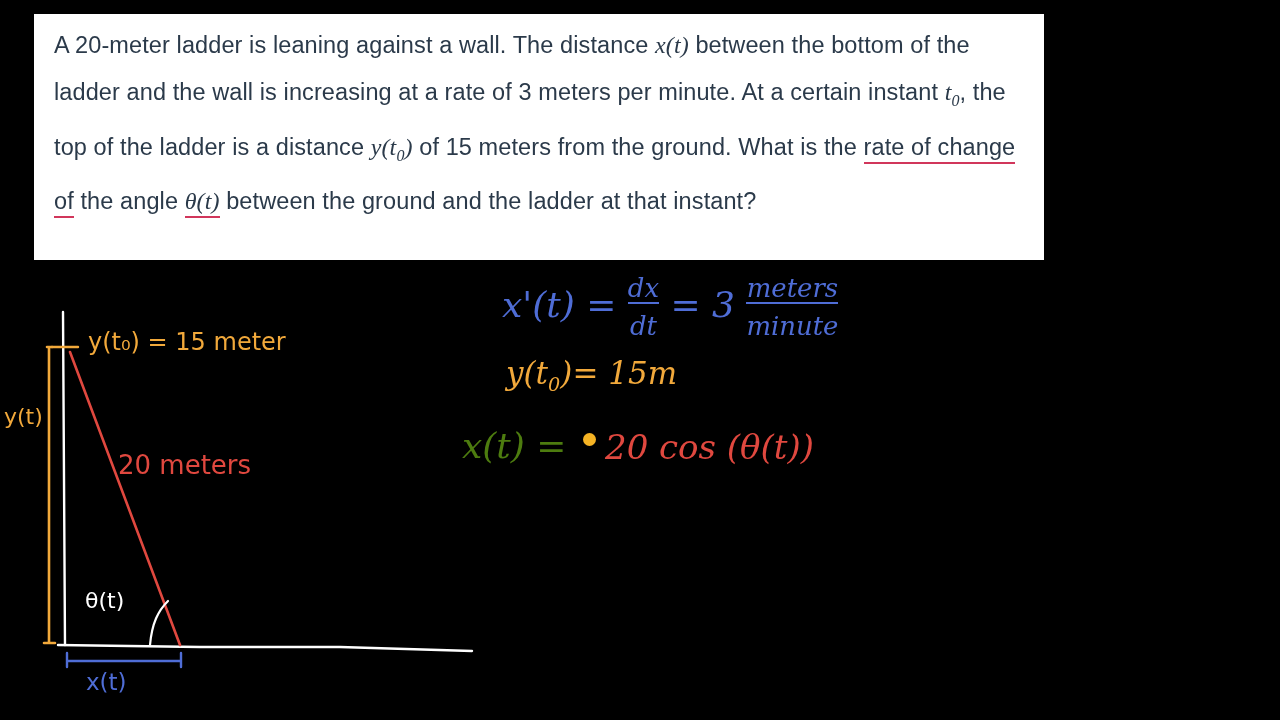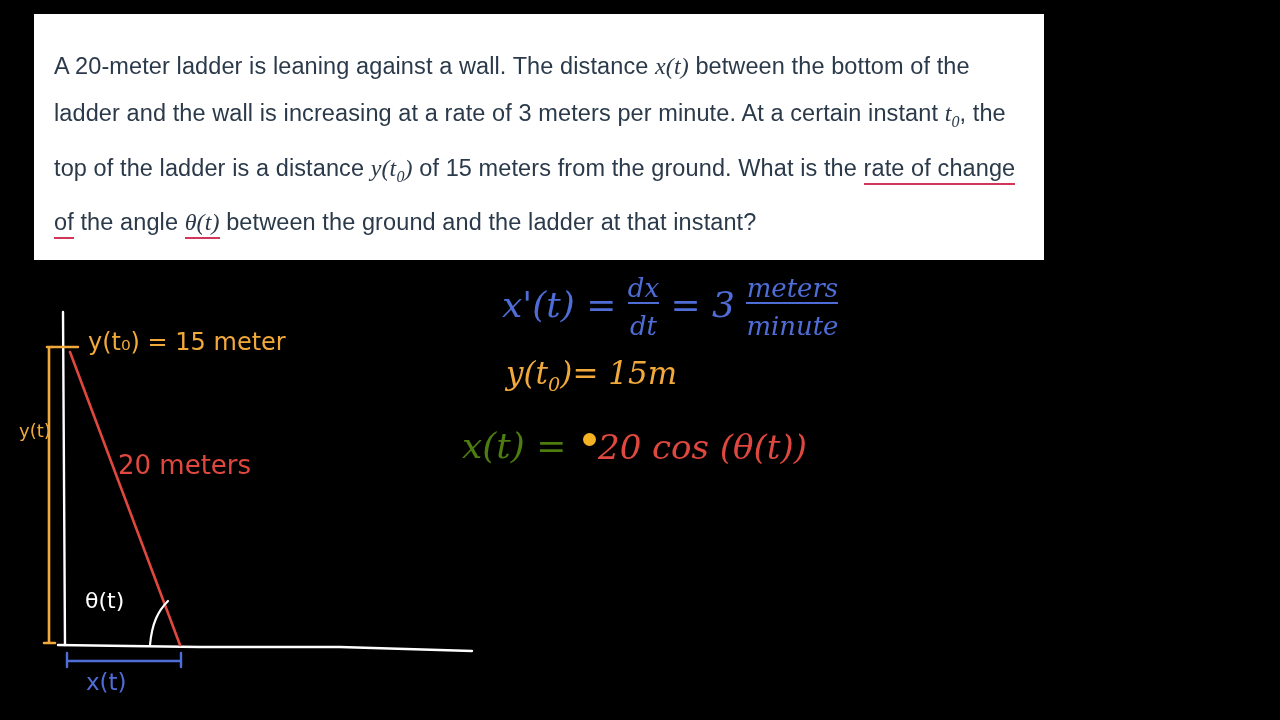--- a/index.html
+++ b/index.html
@@ -17,21 +17,21 @@
 
   
   #problem-card {
     position: absolute;
     left: 34px;
     top: 14px;
     width: 1010px;
     height: 246px;
     background: #ffffff;
     box-sizing: border-box;
-    padding: 29px 20px 0 20px;
+    padding: 8px 20px 0 20px;
   }
   #problem-text {
     color: #2b3a4a;
     font-size: 23.5px;
     line-height: 47px;
     font-family: "Liberation Sans", sans-serif;
     letter-spacing: 0.1px;
   }
   .mathvar {
     font-family: "Liberation Serif", serif;
@@ -133,21 +133,21 @@
 
   <path d="M47,92 L52,92 M49,92 L49,388 M44,388 L55,388" stroke="#f2a93b" stroke-width="2.6" fill="none" stroke-linecap="round"></path>
 
   <path d="M52,92 L78,92" stroke="#f2a93b" stroke-width="2.4" fill="none" stroke-linecap="round"></path>
 
   <path d="M67,398 L67,412 M67,406 L181,406 M181,398 L181,412" stroke="#4f6dd6" stroke-width="2.4" fill="none" stroke-linecap="round"></path>
 </svg>
 
 <div class="hand hw-yellow" style="left:88px; top:328px; font-size:24px;">y(t₀) = 15 meter</div>
 
-<div class="hand hw-yellow" style="left:19px; top:404px; font-size:18px;margin-top:16px;">y(t)</div>
+<div class="hand hw-yellow" style="left:4px; top:404px; font-size:22px;">y(t)</div>
 
 <div class="hand hw-red" style="left:118px; top:450px; font-size:26px;text-align:center;">20 meters</div>
 
 <div class="hand hw-white" style="left:85px; top:588px; font-size:22px;">θ(t)</div>
 
 <div class="hand hw-blue" style="left:86px; top:669px; font-size:23px;">x(t)</div>
 
 <div id="work-area">
 
   <div class="eq hw-blue" style="left:62px; top:20px; font-size:36px;">
@@ -166,18 +166,18 @@
 
   <div class="eq hw-yellow" style="left:66px; top:100px; font-size:31px;">
     <span>y(t</span><span class="sub-s">0</span><span>)=</span>
     <span>15m</span>
   </div>
 
   <div class="eq hw-gold" style="left:22px; top:170px; font-size:36px;">
     <span>x(t) =</span>
   </div>
   <div class="dot-marker" style="left:143px; top:178px;"></div>
-  <div class="eq hw-red" style="left:158px; top:172px; font-size:34px;">
+  <div class="eq hw-red" style="left:165px; top:172px; font-size:34px;">
     <span>20 cos (θ(t))</span>
   </div>
 
 
 </div>
 
 </body></html>

